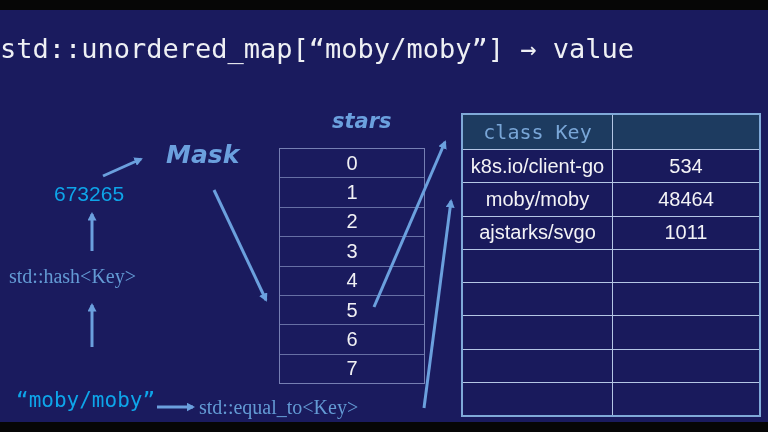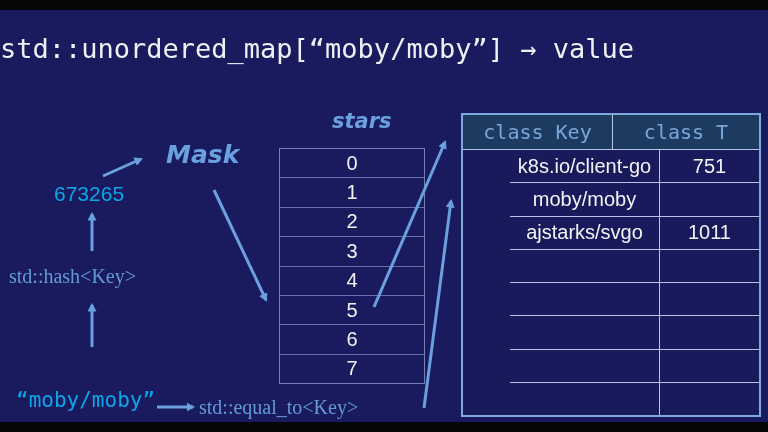--- a/index.html
+++ b/index.html
@@ -55,21 +55,21 @@
     position:absolute;left:461px;top:113px;width:300px;height:304px;
     display:flex;flex-direction:column;
     border:2px solid #7fa9d8;box-sizing:border-box;
     background:#191a5c;
   }
   .entries .hrow{
     height:34px;flex:0 0 34px;display:flex;background:#1d3b60;
     border-bottom:1px solid #b4c6e4;
   }
   .entries .row{
-    flex:1;display:flex;border-bottom:1px solid #b4c6e4;margin-left:47px;
+    flex:1;display:flex;border-bottom:1px solid #b4c6e4;
   }
   .entries .row:last-child{border-bottom:none;}
   .entries .c1{width:150px;flex:0 0 150px;border-right:1px solid #b4c6e4;
     display:flex;align-items:center;justify-content:center;box-sizing:border-box;}
   .entries .c2{flex:1;display:flex;align-items:center;justify-content:center;}
   .entries .hrow .c1,.entries .hrow .c2{
     font-family:"DejaVu Sans Mono",monospace;font-size:20px;color:#79a6d7;}
   .entries .row .c1,.entries .row .c2{
     font-family:"Liberation Sans","DejaVu Sans",sans-serif;font-size:20px;color:#f3f3f6;}
 
@@ -99,28 +99,28 @@
     <div class="bucket-cell sans">3</div>
     <div class="bucket-cell sans">4</div>
     <div class="bucket-cell sans">5</div>
     <div class="bucket-cell sans">6</div>
     <div class="bucket-cell sans">7</div>
   </div>
 
   <div class="entries">
     <div class="hrow">
       <div class="c1">class Key</div>
-      <div class="c2">class T</div>
     </div>
     <div class="row">
       <div class="c1">k8s.io/client-go</div>
-      <div class="c2">751</div>
+      <div class="c2">534</div>
     </div>
     <div class="row">
       <div class="c1">moby/moby</div>
+      <div class="c2">48464</div>
     </div>
     <div class="row">
       <div class="c1">ajstarks/svgo</div>
       <div class="c2">1011</div>
     </div>
     <div class="row">
       <div class="c1"></div>
       <div class="c2"></div>
     </div>
     <div class="row">

